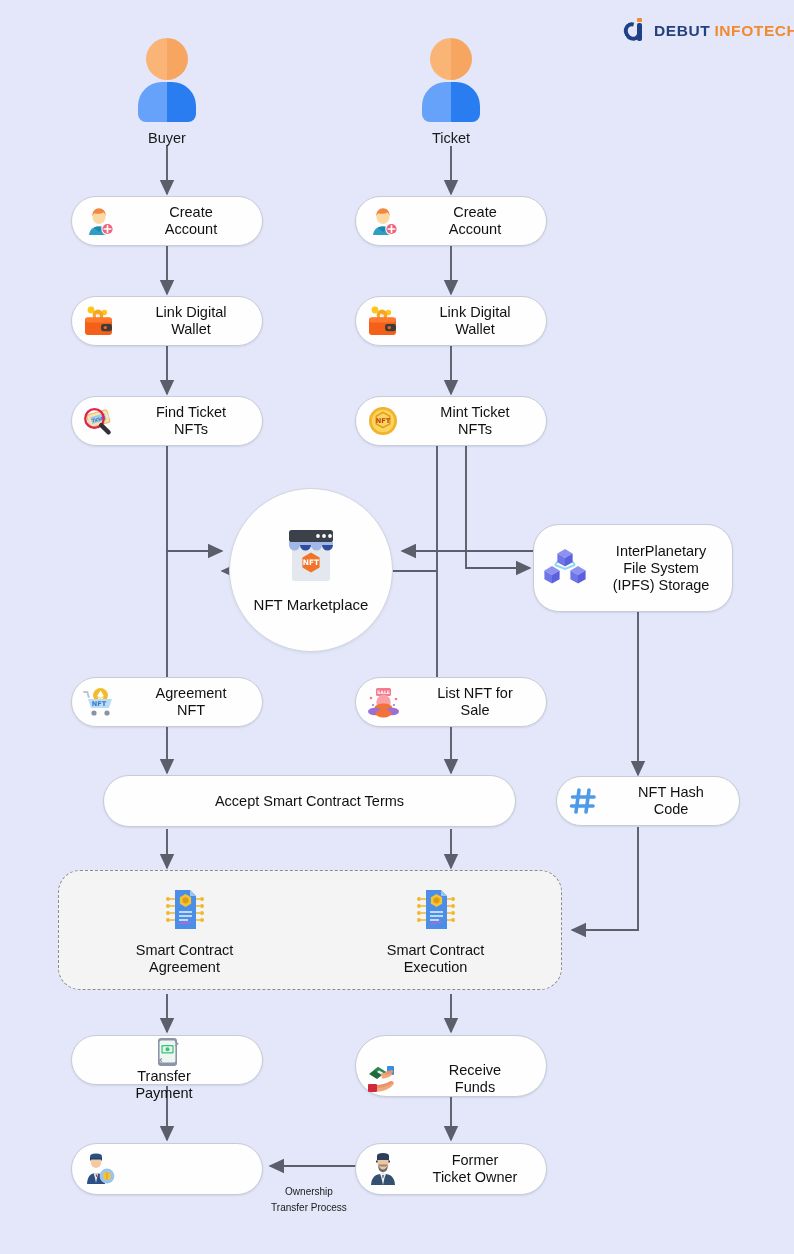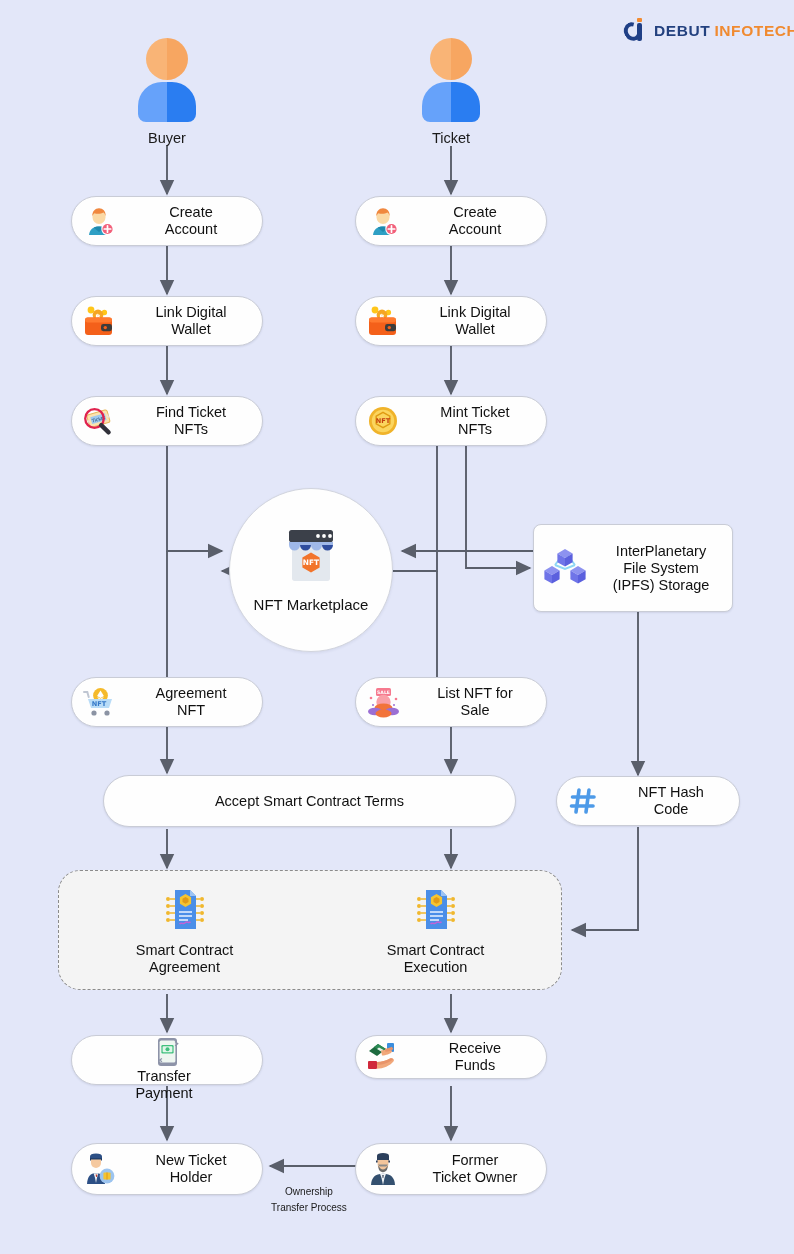--- a/index.html
+++ b/index.html
@@ -249,21 +249,21 @@
           <path d="M20 18a5.5 5.5 0 0 0 11 0z"></path>
             <path d="M42 18a5.5 5.5 0 0 0 11 0z"></path>
         </g>
         <path d="M31 25.5l8.6 5v10l-8.6 5-8.6-5v-10z" fill="#f2742b"></path>
         <text x="31" y="38.4" font-size="7.4" font-family="'DejaVu Sans',sans-serif" font-weight="bold" fill="#fff" text-anchor="middle">NFT</text>
       </svg>
     </span>
     <span class="lbl">NFT Marketplace</span>
   </div>
 
-  <div class="node" style="left:533px;top:524px;width:200px;height:88px;border-radius:8px;">
+  <div class="node" style="left:533px;top:524px;width:200px;height:88px;border-radius:26px;">
     <span class="ico" style="width:62px;">
       <svg class="ic" width="46" height="44" viewBox="0 0 46 44">
         <path d="M13 19 L23 23 L33 19" stroke="#8fd7f5" stroke-width="2" fill="none"></path>
         <path d="M13 19 L23 6 L33 19" stroke="#8fd7f5" stroke-width="2" fill="none"></path>
         <g>
           <path d="M23 3l7.6 4.4v.2L23 12l-7.6-4.4z" fill="#8d92f0"></path>
           <path d="M23 12l7.6-4.4v8.6L23 20.6z" fill="#5b60de"></path>
           <path d="M23 12v8.6l-7.6-4.4V7.6z" fill="#6f74e8"></path>
         </g>
         <g transform="translate(-13,17)">
@@ -414,21 +414,21 @@
         <rect x="11.6" y="10.2" width="9.8" height="6" rx=".8" fill="#dff6e9"></rect>
         <circle cx="16.5" cy="13.2" r="2" fill="#40c07e"></circle>
         <path d="M24 5.5l2.8 2.2-2.8 2.2" stroke="#8d93a8" stroke-width="1.2" fill="none"></path>
         <path d="M11 22.5l-2.4 1.6 2.4 1.6" stroke="#8d93a8" stroke-width="1.2" fill="none"></path>
       </svg>
     </span>
     <span class="lbl" style="white-space: pre-line;">Transfer
 Payment</span>
   </div>
 
-  <div class="node" style="left:355px;top:1035px;width:192px;height:44px;">
+  <div class="node" style="left:355px;top:1035px;width:192px;height:62px;align-items:flex-end;">
     <span class="ico" style="width:54px;">
       <svg class="ic" width="36" height="32" viewBox="0 0 36 32">
         <rect x="22" y="2" width="7" height="9" rx="1" fill="#3b8ede"></rect>
         <path d="M4 10l9-7 8 5-9 7z" fill="#1d6b3f"></path>
         <path d="M13 3l8 5-4 3-8-5z" fill="#2b8a54"></path>
         <path d="M14 6.5l4.6 2.6-2 1.6-4.6-2.7z" fill="#e8f3ea"></path>
         <path d="M16 9.5c3 0 6-1 8.6-2.2l2.8 3.2c-2 2.4-6.4 4-10.4 4z" fill="#f1a87b"></path>
         <path d="M20 7.5c2.4 0 4.6-.7 6.8-1.8l1.6 2.4c-2 1.6-5 2.6-8 2.6z" fill="#e8946a"></path>
         <rect x="3" y="20" width="9" height="8" rx="1" fill="#d0293b"></rect>
         <path d="M12 21c5 0 9-1.4 13-3.4 2.6-1.2 5 1 3.4 3-3.4 4.2-10 7.2-16.4 7.2z" fill="#f1a87b"></path>
@@ -446,22 +446,20 @@
         <path d="M9 7.5h10v3.5a5 5 0 0 1-10 0z" fill="#f5c9a0"></path>
         <path d="M8 4.5c0-2 2-3 6-3s6 1 6 3v1.8H8z" fill="#2c4f85"></path>
         <path d="M5 32c.4-7.4 3.4-11 9-11s8.6 3.6 9 11z" fill="#2c4f85"></path>
         <path d="M11.6 21.3h4.8l-1.4 4.4-1 5.2-1-5.2z" fill="#f0f3f7"></path>
         <path d="M13.6 22.6h1.8l-.5 2.5h-.8z" fill="#c0392b"></path>
         <circle cx="25" cy="24" r="7.4" fill="#9cc4ef"></circle>
         <rect x="21.4" y="20.4" width="7.2" height="7.2" rx="1.2" fill="#f5c431"></rect>
         <path d="M25 20.4v7.2" stroke="#e09a18" stroke-width="1"></path>
       </svg>
     </span>
-    <span class="lbl" style="white-space: pre-line;">New Ticket
-Holder</span>
   </div>
 
   <div class="node" style="left:355px;top:1143px;width:192px;height:52px;">
     <span class="ico" style="width:54px;">
       <svg class="ic" width="32" height="34" viewBox="0 0 32 34">
         <path d="M9 8.5h14v2H9z" fill="#2b3f5c"></path>
         <path d="M10 3.5c0-1.6 2.4-2.6 6-2.6s6 1 6 2.6v5H10z" fill="#2b3f5c"></path>
         <path d="M10.6 8h10.8v4.6a5.4 5.4 0 0 1-10.8 0z" fill="#f2c49b"></path>
         <path d="M11.4 13.6c1.2 2.6 2.8 4 4.6 4s3.4-1.4 4.6-4c.4 3.6-1.4 6.6-4.6 6.6s-5-3-4.6-6.6z" fill="#6b6b6b"></path>
         <path d="M11.2 12.4h9.6c-.4 1.2-1.2 2-2 2h-5.6c-.8 0-1.6-.8-2-2z" fill="#8a8a8a"></path>

